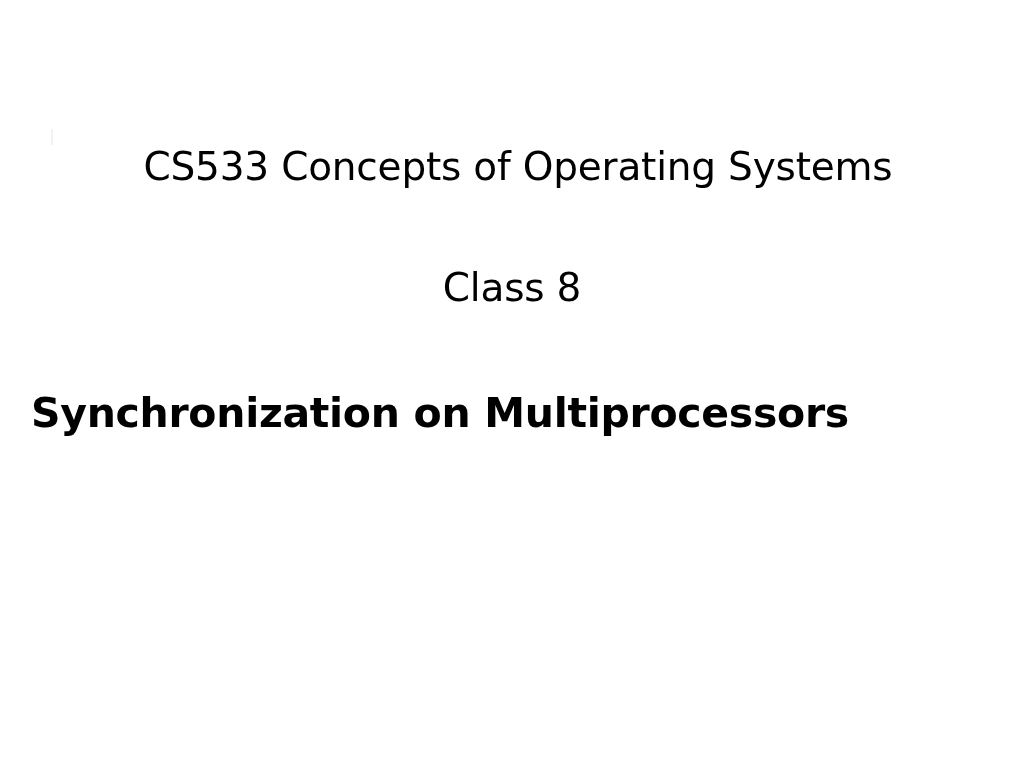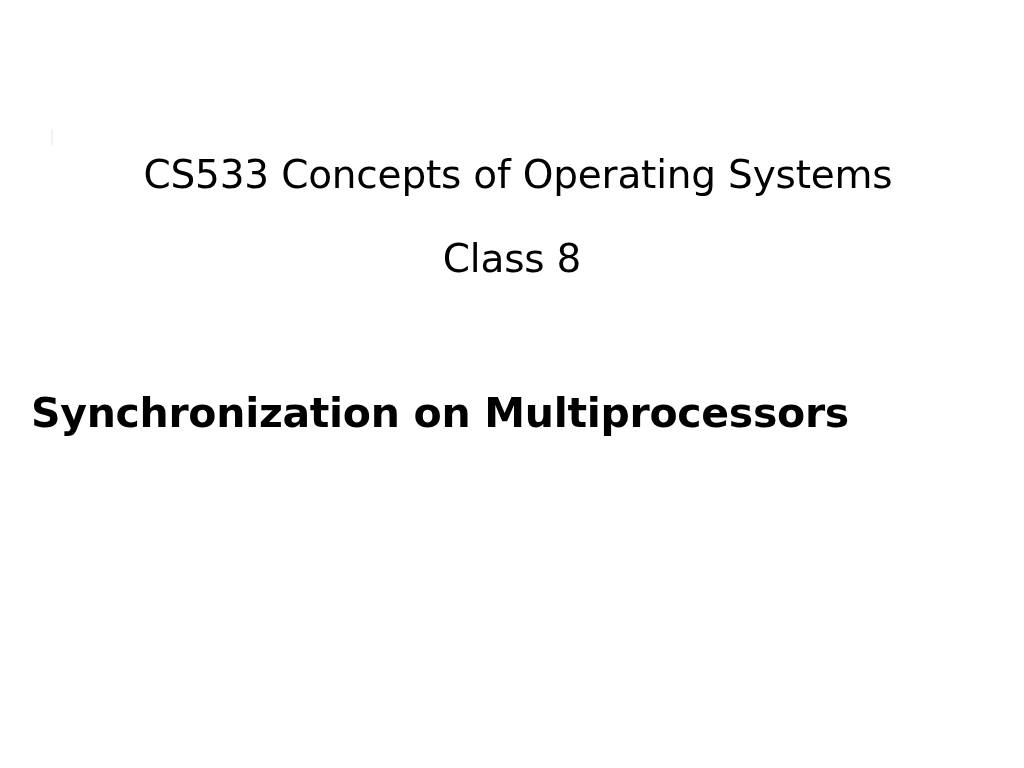--- a/index.html
+++ b/index.html
@@ -45,26 +45,26 @@
     display: block;
     color: #000000;
     font-size: 39px;
     font-weight: 400;
     line-height: 1.0;
     letter-spacing: -0.2px;
     white-space: nowrap;
   }
 
   .title-line.primary {
-    margin: 16px;
+    margin: 8px;
     padding-left: 12px;
   }
 
   .title-line.secondary {
-    margin-top: 45px;
+    margin-top: 82px;
   }
 
   
   .subject-block {
     position: absolute;
     left: 0;
     top: 393px;
     width: 880px;
     text-align: center;
   }

